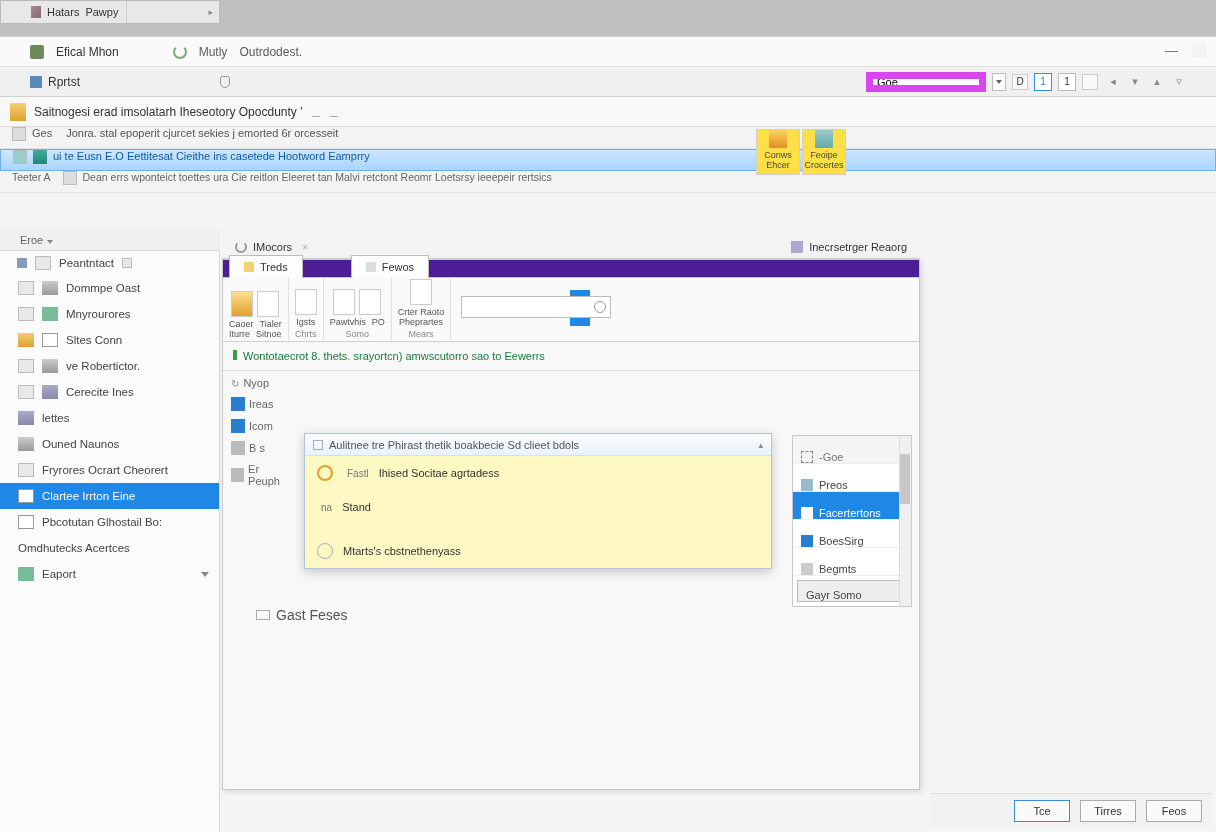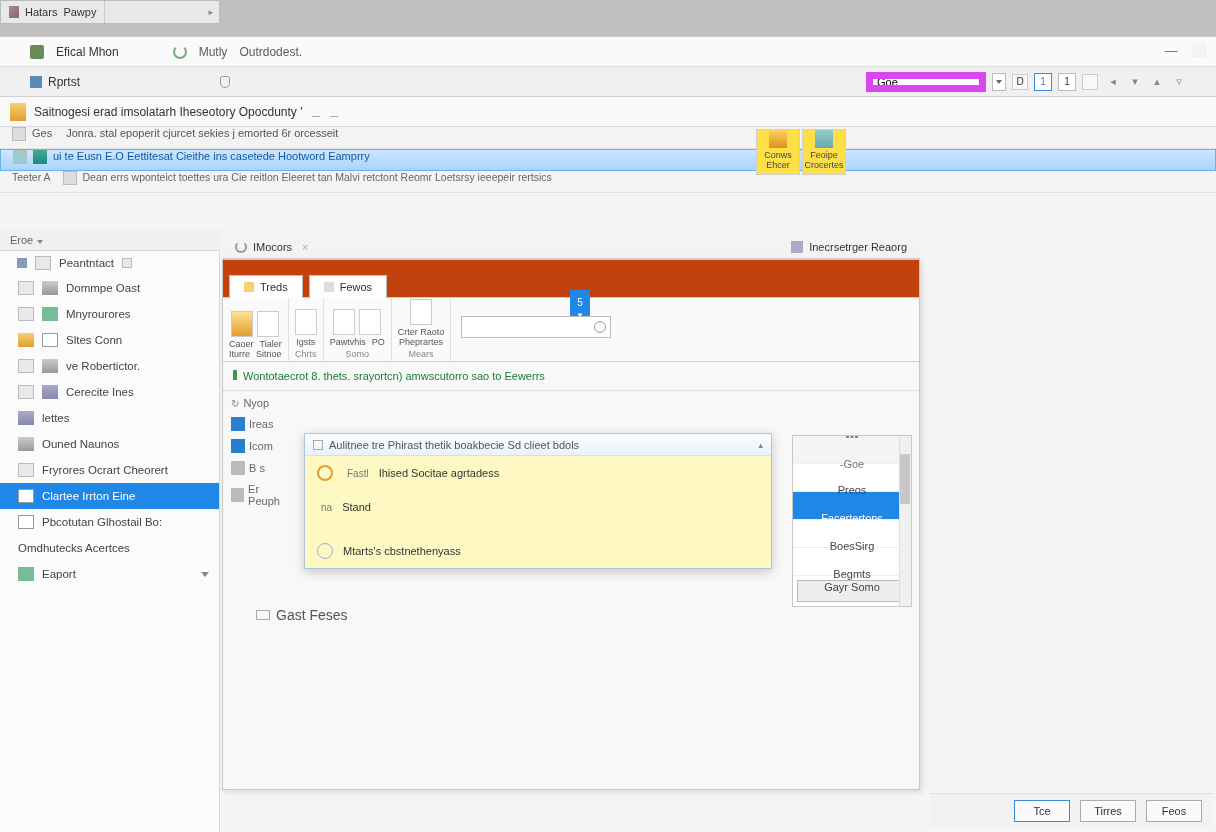--- a/index.html
+++ b/index.html
@@ -1,19 +1,19 @@
 <!DOCTYPE html>
 <html><head>
 <meta charset="utf-8">
 <style>
   * { box-sizing: border-box; margin: 0; padding: 0; font-family: "Segoe UI", Tahoma, sans-serif; }
   body { width: 1216px; height: 832px; background: #c0bfbf; overflow: hidden; position: relative; color: #333; }
 
   
-  .tab-strip { position: absolute; left: 0; top: 0; width: 220px; height: 24px; background: #e8e8e8; border: 1px solid #bbb; display: flex; align-items: center; font-size: 11px; }
+  .tab-strip { position: absolute; left: 0; top: 0; width: 220px; height: 24px; background: #e8e8e8; border: 1px solid #bbb; display: flex; align-items: center; font-size: 11px; padding-left: 22px; }
   .tab-strip .tab { padding: 0 8px; display:flex; align-items:center; gap:6px; border-right: 1px solid #ccc; height: 100%; }
   .tab-strip .tab.doc::before { content:''; width:10px; height:12px; background:linear-gradient(135deg,#a88,#867);}
 
   
   .window { position: absolute; left: 0; top: 36px; width: 1216px; height: 796px; background: #f5f5f5; border-top: 1px solid #ccc; }
 
   
   .menu-row { height: 30px; display: flex; align-items: center; padding: 0 30px; gap: 12px; font-size: 12px; background:#fafafa; border-bottom:1px solid #e0e0e0;}
   .menu-row .icon-slot { width:14px; height:14px; background:#6b8a5a; border-radius:2px;}
   .menu-row .refresh { width:14px; height:14px; border:2px solid #7a7; border-radius:50%; border-top-color:transparent; }
@@ -43,21 +43,21 @@
   .ribbon-btn{width:44px;height:46px;border:1px solid #d0d0d0;background:#fde047;display:flex;flex-direction:column;align-items:center;justify-content:flex-start;font-size:9px;color:#444;}
   .ribbon-btn .ric{width:18px;height:18px;background:linear-gradient(#ffd060,#e09020);margin-bottom:2px;}
   .ribbon-btn.two .ric{background:linear-gradient(#9cc,#6aa);}
 
   
   .pathrow{height:22px;display:flex;padding:0 12px;font-size:11px;background:#f3f3f3;border-bottom:1px solid #e2e2e2;color:#555;}
   .pathrow .icn{width:14px;height:14px;background:#ddd;border:1px solid #bbb;margin-right:6px;}
   .pathrow.highlight{background:linear-gradient(#cce6ff,#aad4ff);border:1px solid #6bb0e8;color:#0f5a9e;}
   .pathrow.highlight .book{width:14px;height:14px;background:linear-gradient(#4a9,#287);margin-right:6px;}
   .pathrow .sub{color:#666;font-size:10.5px;}
-  .sidehdr{position:absolute;left:0;top:192px;width:220px;height:22px;background:#f0f0f0;border-bottom:1px solid #d5d5d5;font-size:11px;display:flex;align-items:center;padding:0 10px;color:#666;}
+  .sidehdr{position:absolute;left:0;top:192px;width:220px;height:22px;background:#f0f0f0;border-bottom:1px solid #d5d5d5;font-size:11px;display:flex;align-items:center;padding:0 20px;color:#666;}
   .sidehdr .drop2::after{content:'';display:inline-block;margin-left:4px;border-left:3px solid transparent;border-right:3px solid transparent;border-top:4px solid #888;}
 
   .sidebar{position:absolute;left:0;top:214px;width:220px;bottom:0;background:#fbfbfb;border-right:1px solid #d8d8d8;overflow:hidden;}
   .sb-item{height:26px;display:flex;align-items:center;padding:0 10px 0 18px;font-size:11.5px;color:#444;cursor:default;gap:8px;}
   .sb-item.sel{background:#1f87e6;color:#fff;}
   .sb-item .si{width:16px;height:14px;flex-shrink:0;}
   .si.box{background:#e8e8e8;border:1px solid #bbb;}
   .si.folder{background:linear-gradient(#f5d070,#e0a030);}
   .si.db{background:linear-gradient(#aac,#88a);}
   .si.grid{background:linear-gradient(#ccc,#999);}
@@ -70,21 +70,21 @@
   
   .main-tabs{position:absolute;left:222px;top:192px;right:296px;height:30px;background:#f3f3f3;border-bottom:1px solid #d5d5d5;display:flex;align-items:flex-end;font-size:11px;}
   .mtab{padding:4px 12px;display:flex;align-items:center;gap:6px;border:1px solid transparent;}
   .mtab .mi{width:12px;height:12px;}
   .mtab .mi.r{border:2px solid #999;border-radius:50%;border-top-color:transparent;}
   .mtab .mi.db{background:#aac;}
   .mtab .x{color:#aaa;margin-left:4px;font-size:10px;}
 
   
   .inner-panel{position:absolute;left:222px;top:222px;right:296px;bottom:42px;background:#f8f8f8;border:1px solid #c8c8c8;box-shadow:2px 2px 6px rgba(0,0,0,.12);}
-  .ip-tabs{height:38px;display:flex;align-items:flex-end;background:#c2410c;border-bottom:1px solid #c8c8c8;font-size:11px;}
+  .ip-tabs{height:18px;display:flex;align-items:flex-end;background:#4c1d95;border-bottom:1px solid #c8c8c8;font-size:11px;gap:42px;}
   .iptab{padding:5px 14px;display:flex;align-items:center;gap:6px;border:1px solid #bbb;background:#fdfdfd;border-bottom:none;margin-left:6px;position:relative;top:1px;}
   .iptab .ipl{width:10px;height:10px;background:#f5d070;}
   .iptab.second .ipl{background:#ddd;}
 
   
   .ip-ribbon{height:64px;background:#fafafa;border-bottom:1px solid #d0d0d0;display:flex;align-items:stretch;}
   .rgrp{display:flex;flex-direction:column;align-items:center;justify-content:flex-end;padding:4px 6px 2px;border-right:1px solid #e0e0e0;}
   .rgrp .ricons{display:flex;gap:4px;margin-bottom:2px;}
   .ric2{width:22px;height:26px;border:1px solid #ccc;background:#fff;}
   .ric2.y{background:linear-gradient(#ffe090,#e0a030);}
@@ -118,21 +118,21 @@
   .popup-item .pi.face{border-radius:50%;border-color:#aac;}
   .popup-item .sub{color:#777;font-size:10px;margin-left:4px;}
   .popup .sep{height:10px;}
 
   
   .casf{position:absolute;left:256px;top:570px;font-size:14px;color:#555;display:flex;align-items:center;gap:6px;}
   .casf .arr2{width:14px;height:10px;border:1px solid #aaa;}
 
   
   .right-panel{position:absolute;right:304px;top:398px;width:120px;background:#fff;border:1px solid #c8c8c8;font-size:11px;}
-  .rp-row{height:28px;display:flex;align-items:center;padding:0 8px;gap:20px;border-bottom:1px solid #eee;color:#444;cursor:default;flex-direction:column;}
+  .rp-row{height:28px;display:flex;align-items:flex-end;padding:0 8px;gap:6px;border-bottom:1px solid #eee;color:#444;cursor:default;}
   .rp-row .ri{width:12px;height:12px;}
   .rp-row .ri.gear{border:1px dashed #888;}
   .rp-row .ri.wand{background:#9bc;}
   .rp-row .ri.box{background:#2a7ed0;}
   .rp-row .ri.g{background:#ccc;}
   .rp-row.sel{background:#1f87e6;color:#fff;}
   .rp-row.btn{background:#eee;border:1px solid #bbb;margin:4px;height:22px;justify-content:flex-start;}
   .rp-row.hdr{background:#f4f4f4;color:#777;}
   .rp-scroll{position:absolute;right:0;top:0;bottom:0;width:12px;background:#f0f0f0;border-left:1px solid #ddd;}
   .rp-thumb{position:absolute;right:1px;top:18px;width:10px;height:50px;background:#c8c8c8;}

